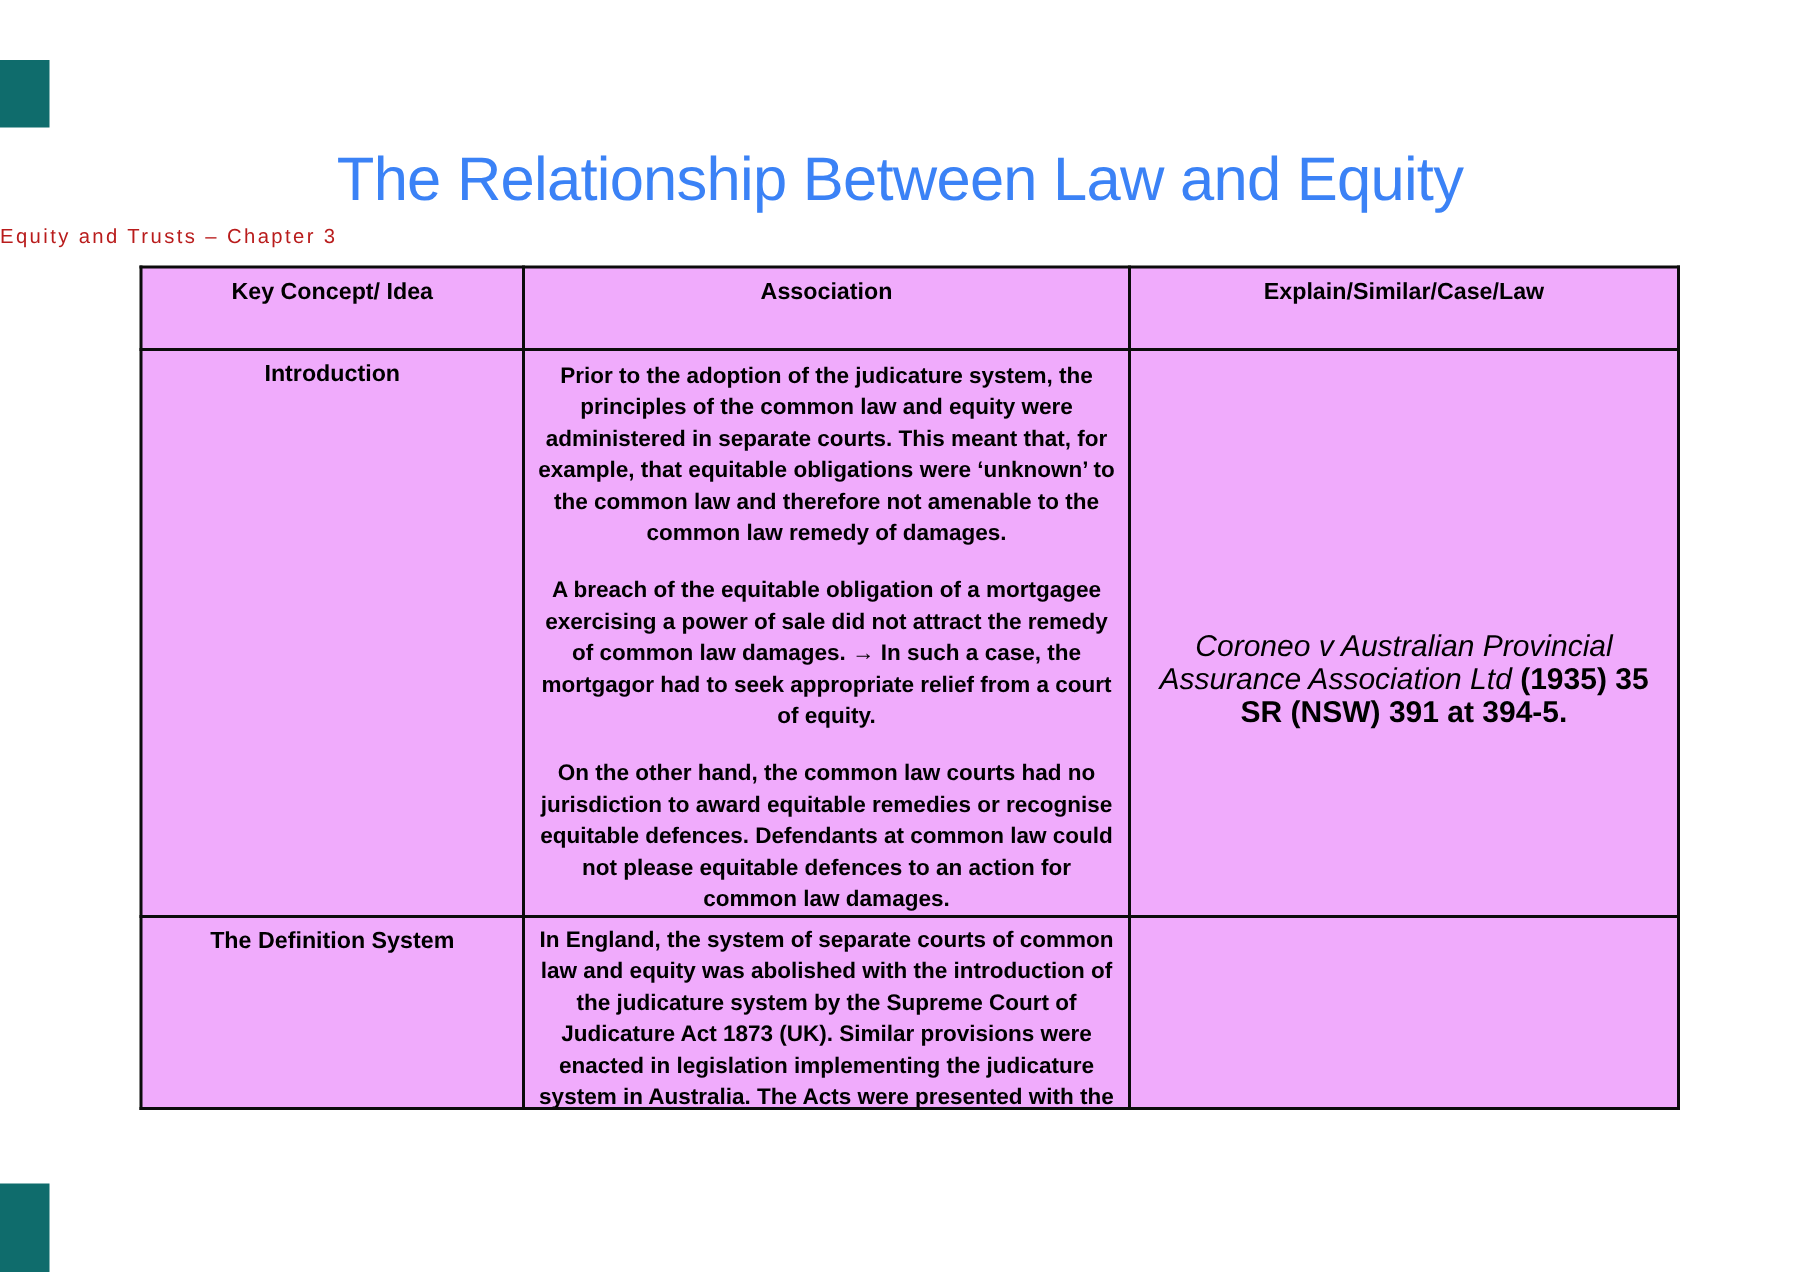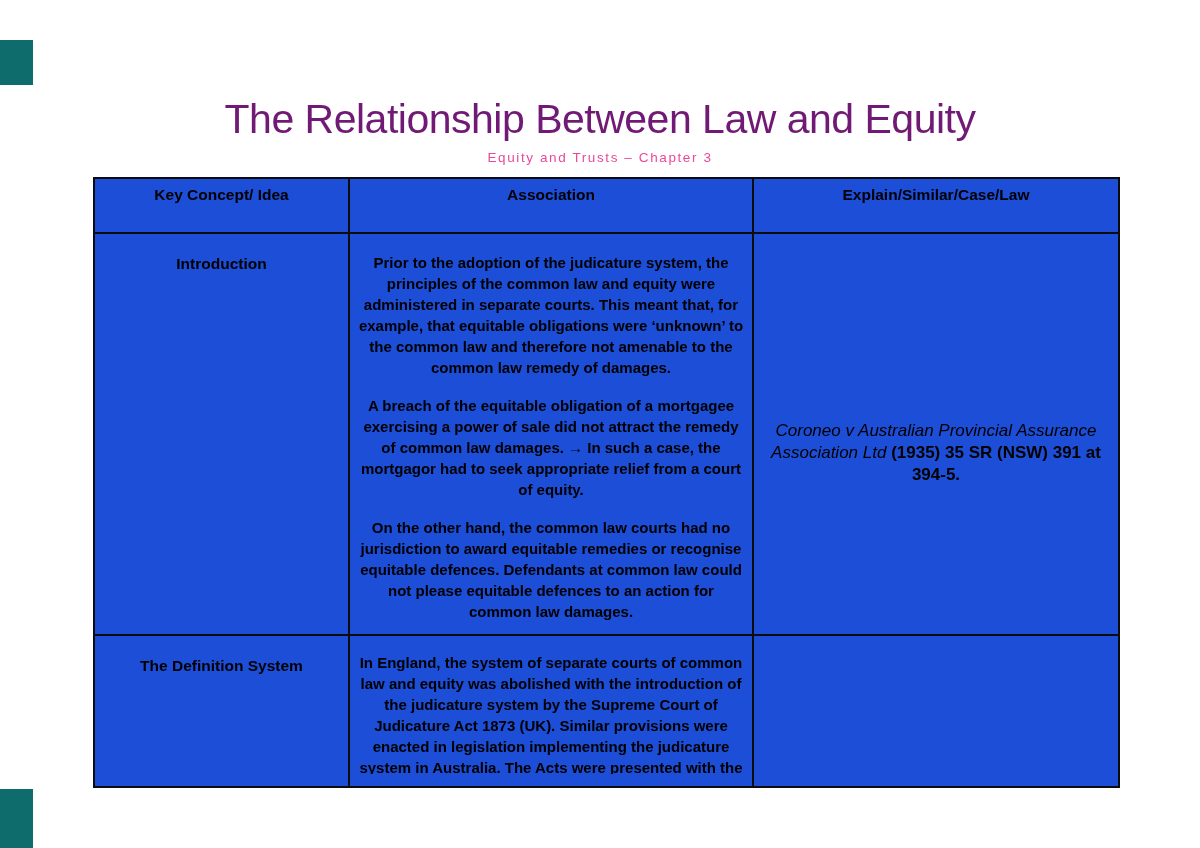--- a/index.html
+++ b/index.html
@@ -31,82 +31,82 @@
   .title {
     position: absolute;
     top: 95px;
     left: 0;
     width: 100%;
     text-align: center;
     font-size: 41px;
     line-height: 1.2;
     font-weight: 400;
     letter-spacing: -0.5px;
-    color: #701a75;
+    color: #3b82f6;
   }
   .subtitle {
     position: absolute;
     top: 150px;
     left: 0;
     width: 100%;
-    text-align: center;
+    text-align: left;
     font-size: 13.5px;
     letter-spacing: 1.6px;
-    color: #ec4899;
+    color: #b91c1c;
     font-weight: 400;
   }
 
   
   table.notes {
     position: absolute;
     left: 93px;
     top: 177px;
     width: 1025px;
     border-collapse: collapse;
     table-layout: fixed;
   }
   col.c1 { width: 255px; }
   col.c2 { width: 404px; }
   col.c3 { width: 366px; }
 
-  th, td { border: 2px solid #0c0c0c; background: #1d4ed8; }
+  th, td { border: 2px solid #0c0c0c; background: #f0abfc; }
 
   th {
     height: 55px;
     vertical-align: top;
     padding-top: 6px;
     text-align: center;
     font-size: 15.5px;
     font-weight: 700;
     line-height: 20px;
   }
 
   td { vertical-align: top; text-align: center; }
 
   td.concept {
     font-weight: 700;
     font-size: 15.5px;
-    padding-top: 20px;
+    padding-top: 6px;
     line-height: 20px;
     margin-left: 34px;
   }
 
   td.definition {
     font-weight: 700;
     font-size: 15px;
     line-height: 21px;
-    padding: 12px 8px;
+    padding: 0 8px;
   }
   .def-clip   { overflow: hidden; }
   .def-clip-1 { height: 370px; margin-top: 6px; }
   .def-clip-2 { height: 122px; margin-top: 4px; }
   .def-clip p { margin: 0 0 17px 0; }
   .def-clip p:last-child { margin-bottom: 0; }
 
-  td.case-cell { font-size: 17px; }
+  td.case-cell { font-size: 20px; }
   .case {
     margin-top: 186px;
     padding: 0 8px;
     line-height: 22px;
   }
   .case-name { font-style: italic; font-weight: 400; }
   .case-cite { font-style: normal; font-weight: 700; }
 </style>
 </head>
 <body>

